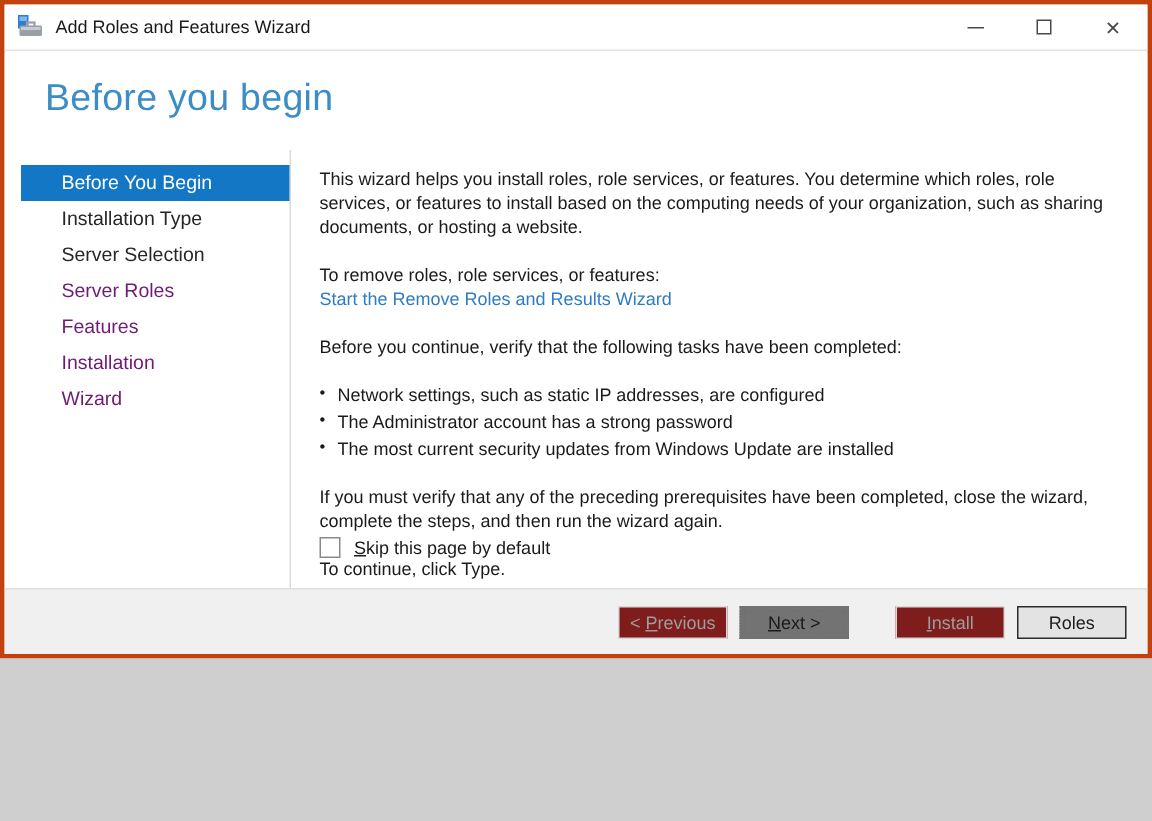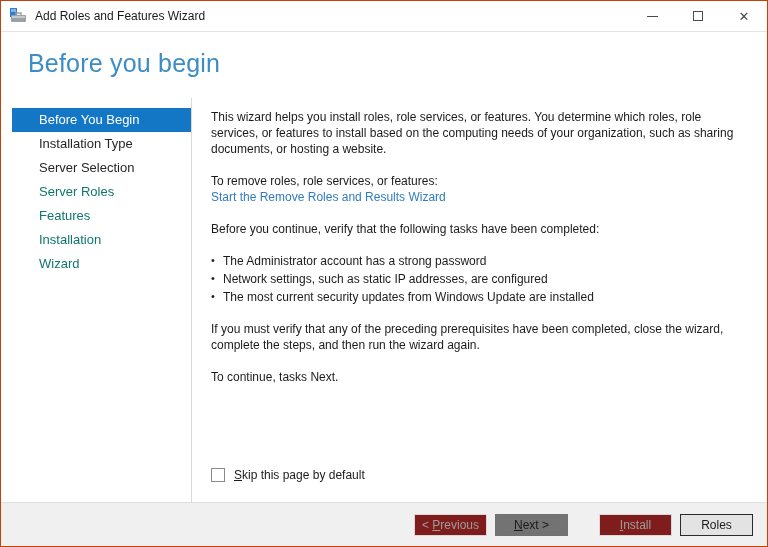--- a/index.html
+++ b/index.html
@@ -1,20 +1,20 @@
 <!DOCTYPE html>
 <html><head>
 <meta charset="utf-8">
 <style>
   html,body { margin:0; padding:0; background:#cfcfcf; font-family:"Liberation Sans","DejaVu Sans",sans-serif; }
   * { box-sizing:border-box; }
 
   .window {
-    position:relative; width:768px; height:547px; background:#ffffff;
-    border:1px solid #c2410c; overflow:hidden;
+    position:relative; width:768px; height:439px; background:#ffffff;
+    border:3px solid #c2410c; overflow:hidden;
   }
 
   
   .titlebar {
     position:absolute; top:0; left:0; right:0; height:31px;
     display:flex; align-items:center; background:#ffffff;
     border-bottom:1px solid #e3e3e3; padding-left:9px;
   }
   .app-icon { width:17px; height:16px; margin-right:8px; display:inline-block; }
   .win-title { font-size:12px; color:#1a1a1a; }
@@ -37,21 +37,21 @@
   
   .body { position:absolute; top:97px; left:0; right:0; bottom:44px; background:#fff; }
   .divider-v { position:absolute; left:190px; top:0; bottom:0; width:1px; background:#d9d9d9; }
 
   .sidebar { position:absolute; left:0; top:10px; width:190px; }
   .nav-item {
     height:24px; line-height:24px; font-size:13px; padding-left:27px;
     margin-left:11px; color:#262626; cursor:default; white-space:nowrap;
   }
   .nav-item.selected { background:#1377c6; color:#ffffff; }
-  .nav-item.disabled { color:#0f766e; }
+  .nav-item.disabled { color:#701a75; }
 
   .content {
     position:absolute; left:191px; top:0; right:0; bottom:0;
     padding:11px 18px 0 19px; font-size:12px; color:#1b1b1b; line-height:16px;
   }
   .content p { margin:0 0 16px 0; }
   .content p.tight { margin-bottom:0; }
   .link { color:#2f7cbf; text-decoration:none; display:inline-block; margin:0 0 16px 0; cursor:pointer; }
   ul.checklist { list-style:none; margin:0 0 16px 0; padding:0; }
   ul.checklist li { margin:0 0 2px 0; padding-left:12px; position:relative; }
@@ -127,26 +127,26 @@
       <div class="nav-item disabled">Installation</div>
       <div class="nav-item disabled">Wizard</div>
     </nav>
 
     <div class="content">
       <p>This wizard helps you install roles, role services, or features. You determine which roles, role services, or features to install based on the computing needs of your organization, such as sharing documents, or hosting a website.</p>
       <p class="tight">To remove roles, role services, or features:</p>
       <a class="link">Start the Remove Roles and Results Wizard</a>
       <p>Before you continue, verify that the following tasks have been completed:</p>
       <ul class="checklist">
+        <li>Network settings, such as static IP addresses, are configured</li>
         <li>The Administrator account has a strong password</li>
-        <li>Network settings, such as static IP addresses, are configured</li>
         <li>The most current security updates from Windows Update are installed</li>
       </ul>
       <p>If you must verify that any of the preceding prerequisites have been completed, close the wizard, complete the steps, and then run the wizard again.</p>
-      <p>To continue, tasks Next.</p>
+      <p>To continue, click Type.</p>
 
       <div class="skip-row">
         <span class="checkbox"></span>
         <span class="skip-label"><span class="acckey">S</span><span>kip this page by default</span></span>
       </div>
     </div>
   </div>
 
   <div class="footer">
     <button class="btn disabled"><span><span>&lt; </span><span class="acckey">P</span><span>revious</span></span></button>

